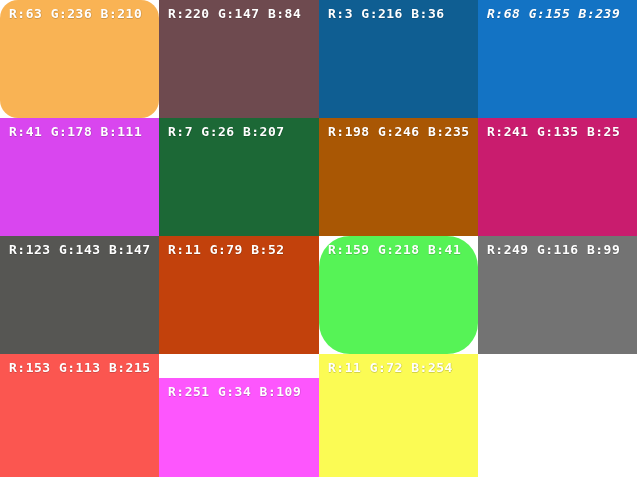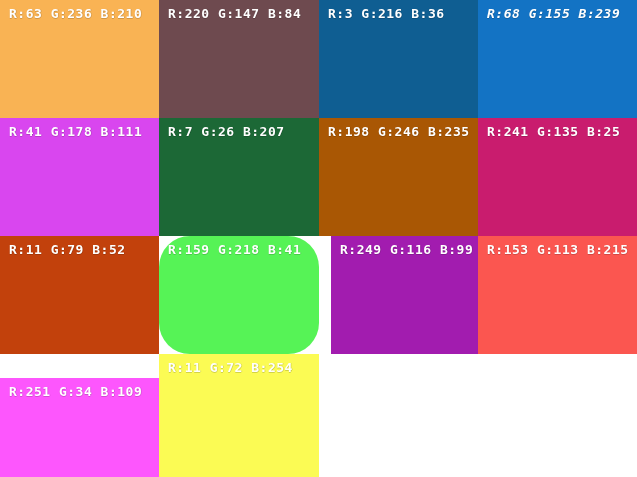--- a/index.html
+++ b/index.html
@@ -37,21 +37,21 @@
     letter-spacing: 0.5px;
     color: #ffffff;
     white-space: nowrap;
     text-shadow: 0px 1px 0px rgba(0,0,0,0.16), 1px 0px 0px rgba(0,0,0,0.10);
   }
 </style>
 </head>
 <body>
 
 <div id="swatch-grid">
-    <div class="swatch-cell" style="background-color: rgb(249, 179, 84);">
+    <div class="swatch-cell" style="background-color: rgb(249, 179, 84); border-radius: 18px;">
       <span class="swatch-label">R:63 G:236 B:210</span>
     </div>
     <div class="swatch-cell" style="background-color: rgb(110, 74, 79);">
       <span class="swatch-label">R:220 G:147 B:84</span>
     </div>
     <div class="swatch-cell" style="background-color: rgb(15, 94, 146);">
       <span class="swatch-label">R:3 G:216 B:36</span>
     </div>
     <div class="swatch-cell" style="background-color: rgb(19, 115, 196); font-style: italic;">
       <span class="swatch-label">R:68 G:155 B:239</span>
@@ -61,27 +61,30 @@
     </div>
     <div class="swatch-cell" style="background-color: rgb(28, 104, 54);">
       <span class="swatch-label">R:7 G:26 B:207</span>
     </div>
     <div class="swatch-cell" style="background-color: rgb(169, 87, 4);">
       <span class="swatch-label">R:198 G:246 B:235</span>
     </div>
     <div class="swatch-cell" style="background-color: rgb(201, 28, 110); padding-left: 48px;">
       <span class="swatch-label">R:241 G:135 B:25</span>
     </div>
+    <div class="swatch-cell" style="background-color: rgb(86, 86, 83);">
+      <span class="swatch-label">R:123 G:143 B:147</span>
+    </div>
     <div class="swatch-cell" style="background-color: #c2410c; text-decoration: underline;">
       <span class="swatch-label">R:11 G:79 B:52</span>
     </div>
     <div class="swatch-cell" style="background-color: rgb(86, 243, 86); border-radius: 31px;">
       <span class="swatch-label">R:159 G:218 B:41</span>
     </div>
-    <div class="swatch-cell" style="background-color: #a21caf; margin-left: 12px;">
+    <div class="swatch-cell" style="background-color: #737373;">
       <span class="swatch-label">R:249 G:116 B:99</span>
     </div>
     <div class="swatch-cell" style="background-color: rgb(251, 86, 80);">
       <span class="swatch-label">R:153 G:113 B:215</span>
     </div>
     <div class="swatch-cell" style="background-color: rgb(253, 86, 253); margin-top: 24px;">
       <span class="swatch-label">R:251 G:34 B:109</span>
     </div>
     <div class="swatch-cell" style="background-color: rgb(251, 251, 84);">
       <span class="swatch-label">R:11 G:72 B:254</span>

